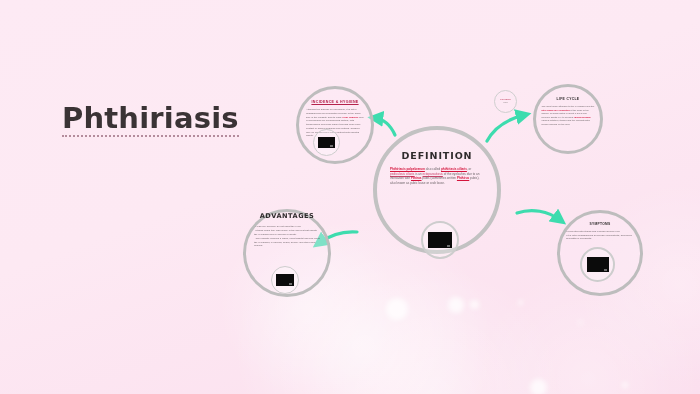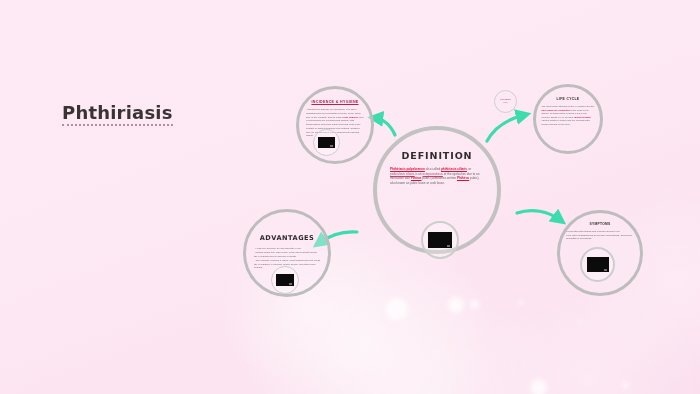--- a/index.html
+++ b/index.html
@@ -21,21 +21,21 @@
   }
   
   .bokeh{position:absolute;border-radius:50%;background:rgba(255,255,255,.75);filter:blur(2.5px);pointer-events:none;}
 
   
   #title-block{
     position:absolute;left:62px;top:104px;width:240px;
     color:#3a3335;
   }
   #title-block .tline{
-    font-size:18px;font-weight:700;letter-spacing:.2px;line-height:1.0;
+    font-size:29px;font-weight:700;letter-spacing:.2px;line-height:1.0;
     font-family:"DejaVu Sans", sans-serif;
     display:inline-block;
     border-bottom:2px dotted #b48c9c;
     padding-bottom:2px;
     margin-bottom:12px;
     white-space:nowrap;
   }
 
   
   .node{
@@ -61,21 +61,21 @@
   #node-risk .hd{margin-top:11px;font-size:3.6px;font-weight:700;letter-spacing:.35px;color:#b5234c;text-decoration:underline;}
   #node-risk .body{margin-top:4px;width:58px;font-size:2.5px;line-height:1.5;color:#6d6468;text-align:left;}
   #node-risk .body .hl{color:#d4143c;font-weight:700;}
 
   #node-lifecycle{left:533px;top:84px;width:70px;height:70px;}
   #node-lifecycle .hd{margin-top:10px;font-size:3.4px;font-weight:700;letter-spacing:.3px;color:#2f2b2c;}
   #node-lifecycle .body{margin-top:4px;width:53px;font-size:2.4px;line-height:1.5;color:#6d6468;text-align:left;}
   #node-lifecycle .body .hl{color:#d4143c;font-weight:700;}
 
   #node-advantages{left:243px;top:209px;width:88px;height:88px;}
-  #node-advantages .hd{margin-top:22px;font-size:6.6px;font-weight:700;letter-spacing:.5px;color:#2f2b2c;font-family:"DejaVu Sans", sans-serif;}
+  #node-advantages .hd{font-size:6.6px;font-weight:700;letter-spacing:.5px;color:#2f2b2c;font-family:"DejaVu Sans", sans-serif;}
   #node-advantages .body{margin-top:5px;width:66px;font-size:2.5px;line-height:1.55;color:#6d6468;text-align:left;}
 
   #node-symptoms{left:557px;top:210px;width:86px;height:86px;}
   #node-symptoms .hd{margin-top:9px;font-size:3.3px;font-weight:700;letter-spacing:.3px;color:#2f2b2c;}
   #node-symptoms .body{margin-top:4px;width:68px;font-size:2.45px;line-height:1.5;color:#6d6468;text-align:left;}
 
   
   #node-micro{left:494px;top:90px;width:23px;height:23px;border-width:1.5px;border-color:#cfcfcf;}
   #node-micro .mt{margin-top:7px;font-size:2.1px;color:#c0405f;font-weight:700;letter-spacing:.2px;}
   #node-micro .mb{margin-top:1px;font-size:1.8px;color:#8d8287;}

